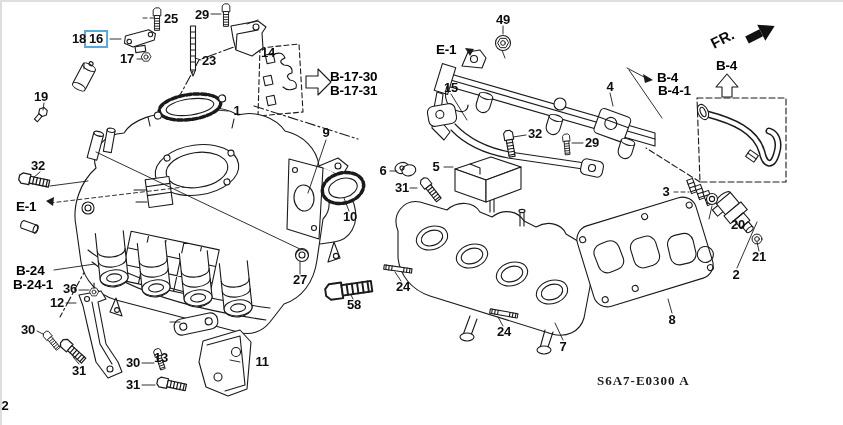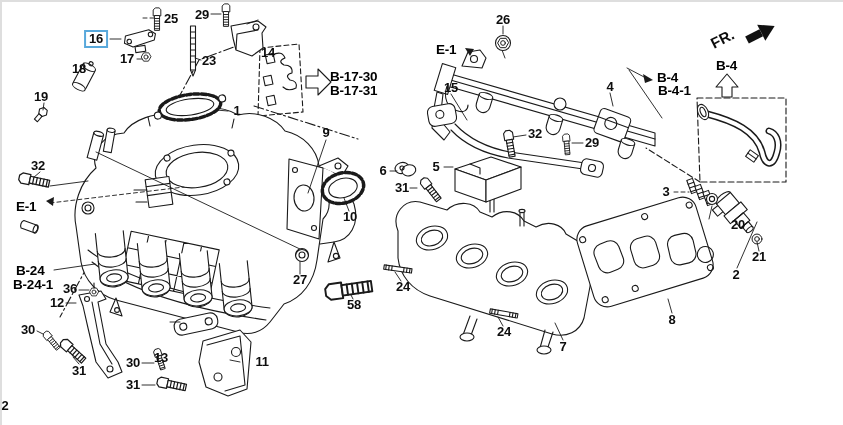--- a/index.html
+++ b/index.html
@@ -394,21 +394,21 @@
           <path d="M-6.5,1 A6.5,6.5 0 0 1 6.5,1"></path>
           <circle r="3" fill="#fff"></circle>
         </g>
   </g>
 </svg>
 
 <div id="label-layer">
       <div class="callout" style="left: 133px; top: 19px; margin-left: 38px;">25</div>
       <div class="callout highlighted" style="left: 96px; top: 39px; border-color: rgb(88, 168, 219);">16</div>
       <div class="callout" style="left: 127px; top: 59px;">17</div>
-      <div class="callout" style="left: 79px; top: 69px;">18</div>
+      <div class="callout" style="left: 79px; top: 39px;">18</div>
       <div class="callout" style="left: 202px; top: 15px;">29</div>
       <div class="callout" style="left: 268px; top: 21px; margin-top: 32px;">14</div>
       <div class="callout" style="left: 209px; top: 61px;">23</div>
       <div class="callout" style="left: 41px; top: 97px;">19</div>
       <div class="callout" style="left: 237px; top: 111px;">1</div>
       <div class="callout" style="left: 326px; top: 133px;">9</div>
       <div class="callout" style="left: 350px; top: 217px;">10</div>
       <div class="callout" style="left: 38px; top: 166px;">32</div>
       <div class="callout" style="left: 354px; top: 305px;">58</div>
       <div class="callout" style="left: 300px; top: 280px;">27</div>
@@ -419,21 +419,21 @@
       <div class="callout" style="left: 133px; top: 363px;">30</div>
       <div class="callout" style="left: 133px; top: 385px;">31</div>
       <div class="callout" style="left: 161px; top: 322px; margin-top: 36px;">13</div>
       <div class="callout" style="left: 249px; top: 362px; padding-left: 26px;">11</div>
       <div class="callout" style="left: 403px; top: 287px;">24</div>
       <div class="callout" style="left: 504px; top: 332px;">24</div>
       <div class="callout" style="left: 402px; top: 188px;">31</div>
       <div class="callout" style="left: 383px; top: 171px;">6</div>
       <div class="callout" style="left: 436px; top: 167px;">5</div>
       <div class="callout" style="left: 451px; top: 88px;">15</div>
-      <div class="callout" style="left: 503px; top: 20px;">26</div>
+      <div class="callout" style="left: 503px; top: 20px;">49</div>
       <div class="callout" style="left: 610px; top: 87px;">4</div>
       <div class="callout" style="left: 535px; top: 134px;">32</div>
       <div class="callout" style="left: 592px; top: 143px;">29</div>
       <div class="callout" style="left: 666px; top: 192px;">3</div>
       <div class="callout" style="left: 738px; top: 225px;">20</div>
       <div class="callout" style="left: 759px; top: 257px;">21</div>
       <div class="callout" style="left: 736px; top: 275px;">2</div>
       <div class="callout" style="left: 672px; top: 320px;">8</div>
       <div class="callout" style="left: 563px; top: 347px;">7</div>
       <div class="callout" style="left: 5px; top: 406px;">2</div>
@@ -441,14 +441,15 @@
       <div class="ref-label" style="left: 330px; top: 91px;">B-17-31</div>
       <div class="ref-label" style="left: 16px; top: 207px;">E-1</div>
       <div class="ref-label" style="left: 16px; top: 271px;">B-24</div>
       <div class="ref-label" style="left: 13px; top: 285px;">B-24-1</div>
       <div class="ref-label" style="left: 436px; top: 50px;">E-1</div>
       <div class="ref-label" style="left: 657px; top: 78px;">B-4</div>
       <div class="ref-label" style="left: 658px; top: 91px;">B-4-1</div>
       <div class="ref-label" style="left: 716px; top: 66px;">B-4</div>
     </div>
 
+<div class="diagram-code">S6A7-E0300 A</div>
 
 </div>
 
 </body></html>

